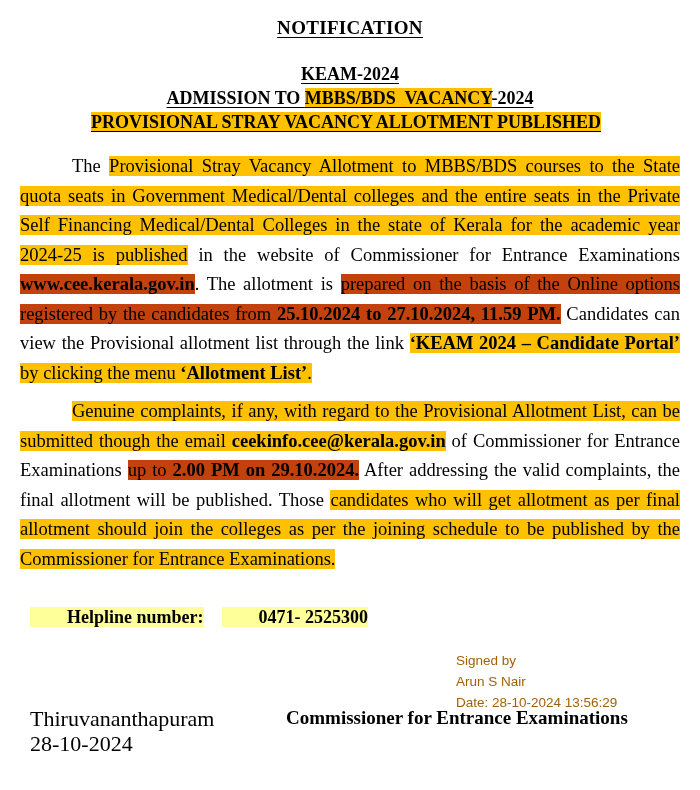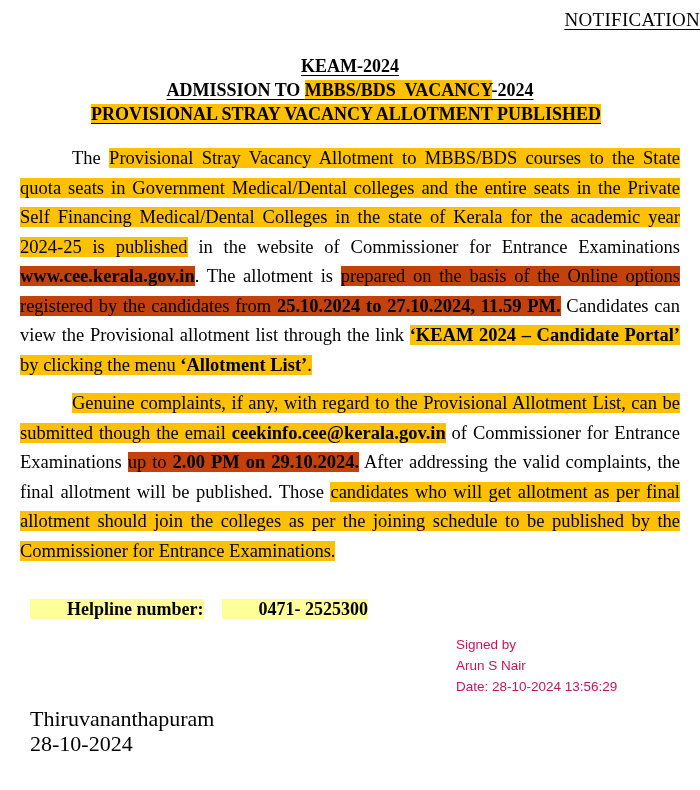--- a/index.html
+++ b/index.html
@@ -21,25 +21,24 @@
     inset: 0;
     padding: 0;
   }
 
   
   .heading-block {
     text-align: center;
   }
   .h-notification {
     font-size: 19px;
-    font-weight: normal;
+    font-weight: bold;
     letter-spacing: 0.3px;
-    margin: 9px 0 0 0;
+    margin: 17px 0 0 0;
     line-height: 22px;
-    text-align: right;
   }
   .h-notification .u {
     text-decoration: underline;
     text-underline-offset: 3px;
   }
   .h-keam {
     font-size: 18px;
     font-weight: bold;
     margin: 25px 0 0 0;
     line-height: 21px;
@@ -91,25 +90,25 @@
     font-size: 18px;
     font-weight: bold;
     line-height: 26px;
     white-space: pre;
   }
 
   
   .sig-block {
     position: absolute;
     left: 456px;
-    top: 634px;
+    top: 650px;
     font-family: "Liberation Sans", "DejaVu Sans", sans-serif;
     font-size: 13.5px;
     line-height: 21px;
-    color: #be185d;
+    color: #a16207;
   }
   .commissioner {
     position: absolute;
     left: 286px;
     top: 706px;
     font-size: 19px;
     font-weight: bold;
     line-height: 23px;
   }
 
@@ -148,19 +147,20 @@
   </div>
 
   <div class="helpline"><span class="hl-yellow">Helpline number:</span><span>    </span><span class="hl-yellow">0471- 2525300</span></div>
 
   <div class="sig-block">
     <div>Signed by</div>
     <div>Arun S Nair</div>
     <div>Date: 28-10-2024 13:56:29</div>
   </div>
 
+  <div class="commissioner">Commissioner for Entrance Examinations</div>
 
   <div class="footer">
     <div>Thiruvananthapuram</div>
     <div>28-10-2024</div>
   </div>
 
 </div>
 
 </body></html>

